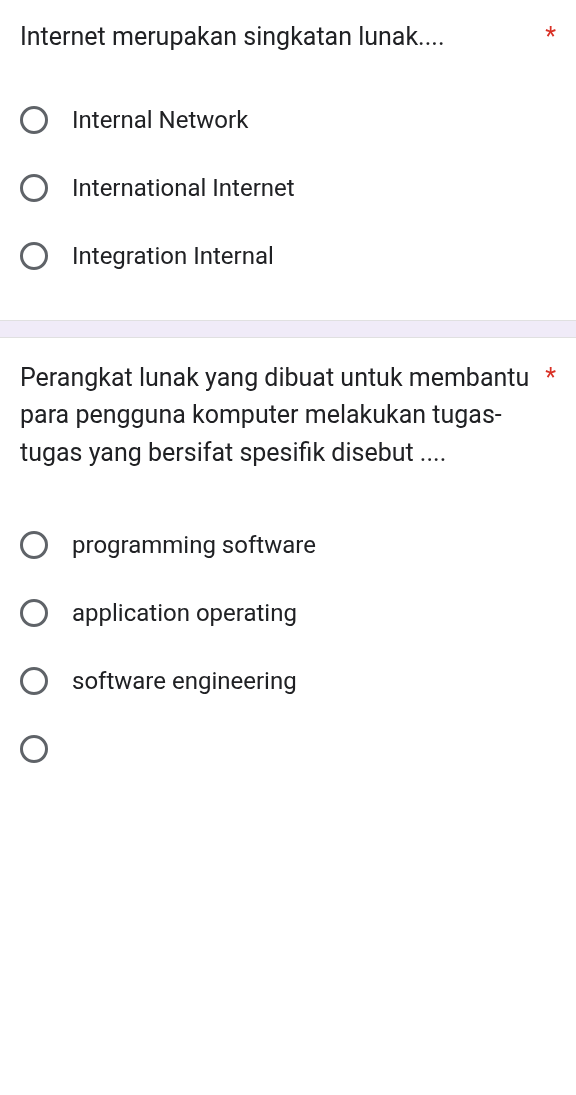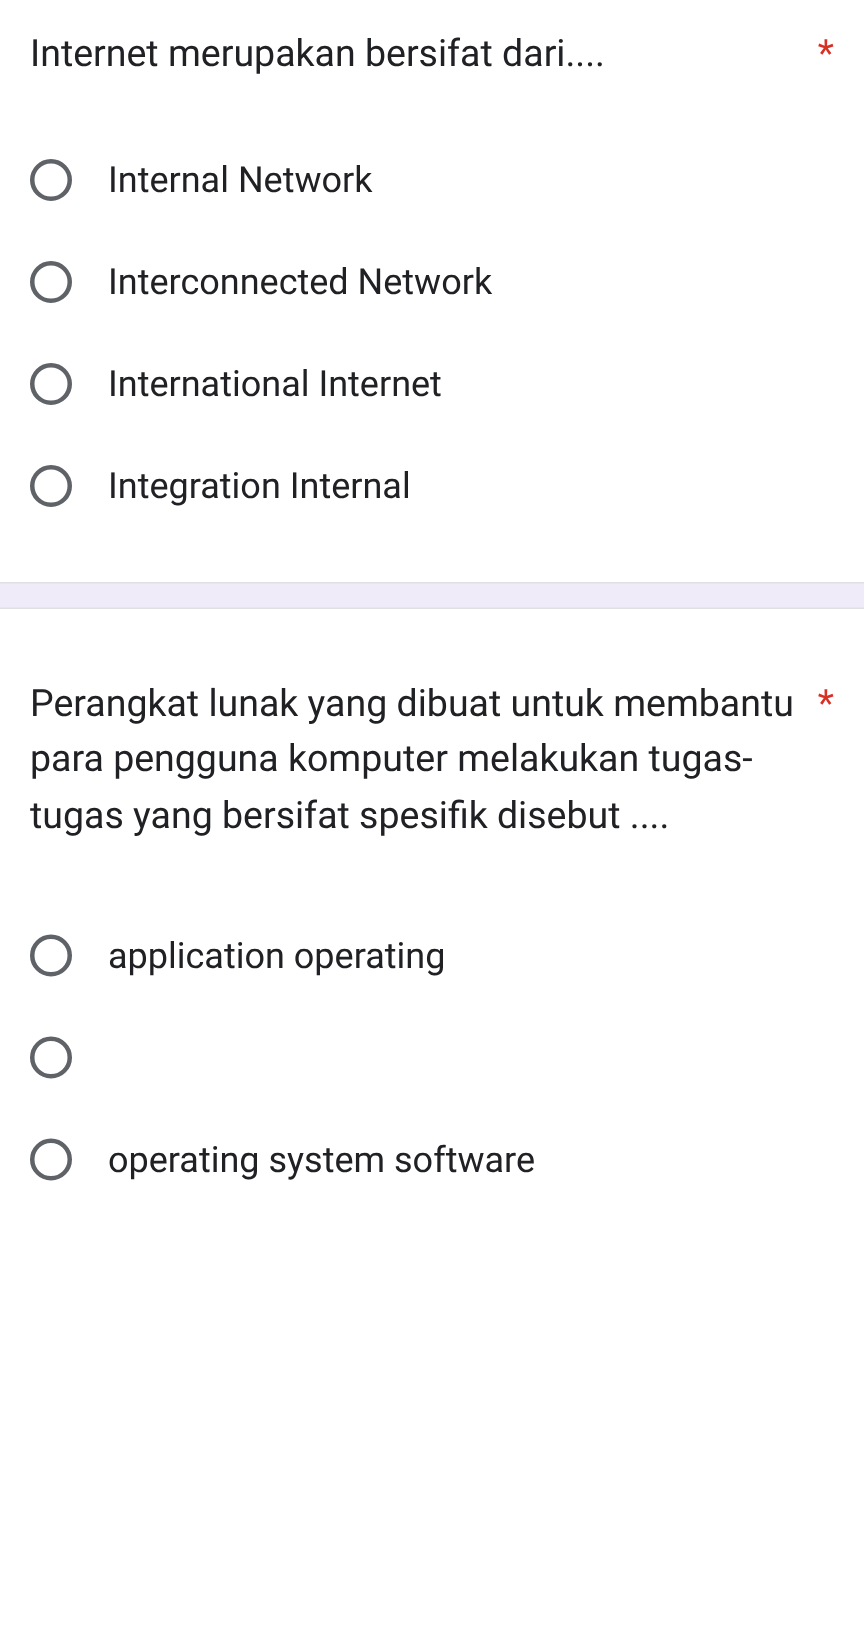--- a/index.html
+++ b/index.html
@@ -52,64 +52,64 @@
     border: 3px solid #5f6368;
     border-radius: 50%;
     flex-shrink: 0;
     margin-right: 24px;
   }
   .option-label {
     font-size: 24px;
     color: #202124;
   }
   .q2 {
-    padding-top: 45px;
+    padding-top: 21px;
     padding-bottom: 10px;
   }
   .q2 .question-header {
     margin-bottom: 40px;
   }
 </style>
 </head>
 <body>
 
 <div class="question-block">
   <div class="question-header">
-    <span class="question-text">Internet merupakan bersifat dari....</span>
+    <span class="question-text">Internet merupakan singkatan lunak....</span>
     <span class="required-asterisk">*</span>
   </div>
   <div class="option-row">
     <span class="radio-circle"></span>
     <span class="option-label">Internal Network</span>
-  </div>
-  <div class="option-row">
-    <span class="radio-circle"></span>
-    <span class="option-label">Interconnected Network</span>
   </div>
   <div class="option-row">
     <span class="radio-circle"></span>
     <span class="option-label">International Internet</span>
   </div>
   <div class="option-row">
     <span class="radio-circle"></span>
     <span class="option-label">Integration Internal</span>
   </div>
 </div>
 
 <div class="gap"></div>
 
 <div class="question-block q2">
   <div class="question-header">
     <span class="question-text">Perangkat lunak yang dibuat untuk membantu para pengguna komputer melakukan tugas-tugas yang bersifat spesifik disebut ....</span>
     <span class="required-asterisk">*</span>
   </div>
   <div class="option-row">
     <span class="radio-circle"></span>
+    <span class="option-label">programming software</span>
+  </div>
+  <div class="option-row">
+    <span class="radio-circle"></span>
     <span class="option-label">application operating</span>
   </div>
   <div class="option-row">
     <span class="radio-circle"></span>
+    <span class="option-label">software engineering</span>
   </div>
   <div class="option-row">
     <span class="radio-circle"></span>
-    <span class="option-label">operating system software</span>
   </div>
 </div>
 
 </body></html>

